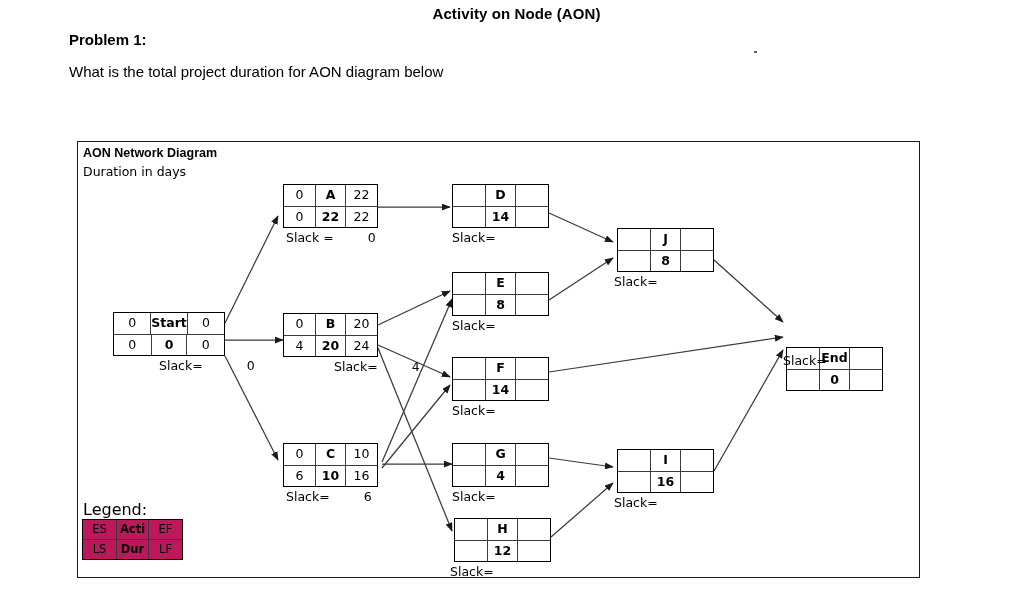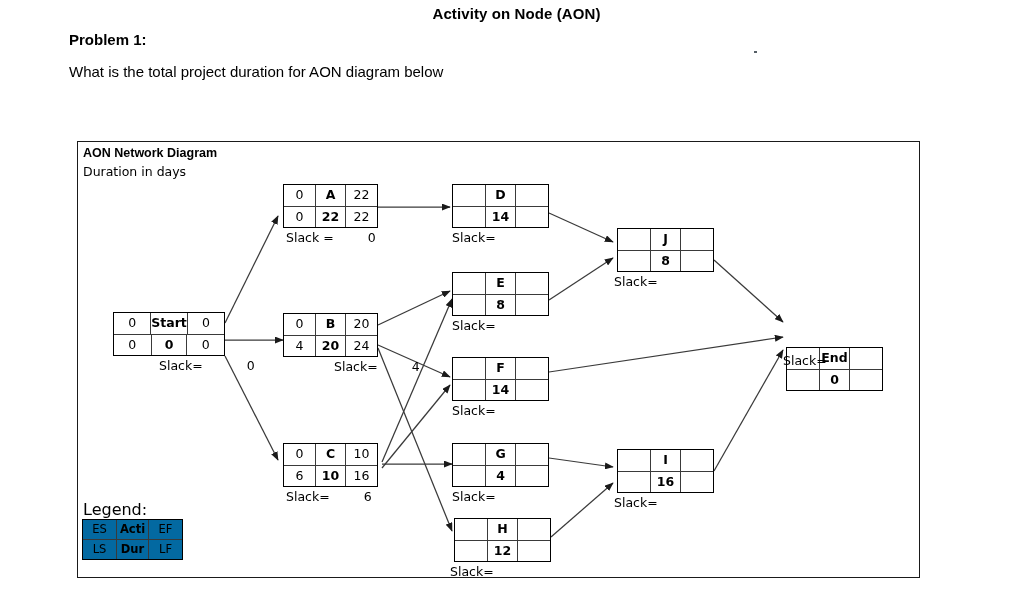--- a/index.html
+++ b/index.html
@@ -157,21 +157,21 @@
   #legend-table {
     position: absolute;
     left: 82px;
     top: 519px;
     width: 101px;
     height: 41px;
     box-sizing: border-box;
     border: 1.6px solid #000000;
     display: flex;
     flex-direction: column;
-    background: #0369a1;
+    background: #be185d;
   }
   #legend-table .node-row.top { border-bottom: 1px solid #3a3a3a; }
   #legend-table .node-cell {
     font-size: 11.5px;
     font-weight: normal;
   }
   #legend-table .node-cell.mid { font-weight: bold; }
 </style>
 </head>
 <body>

